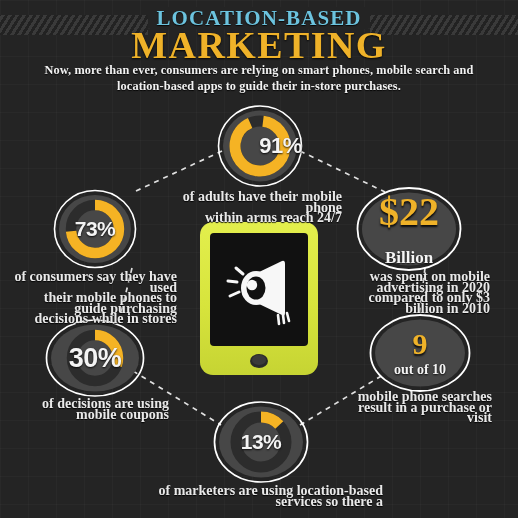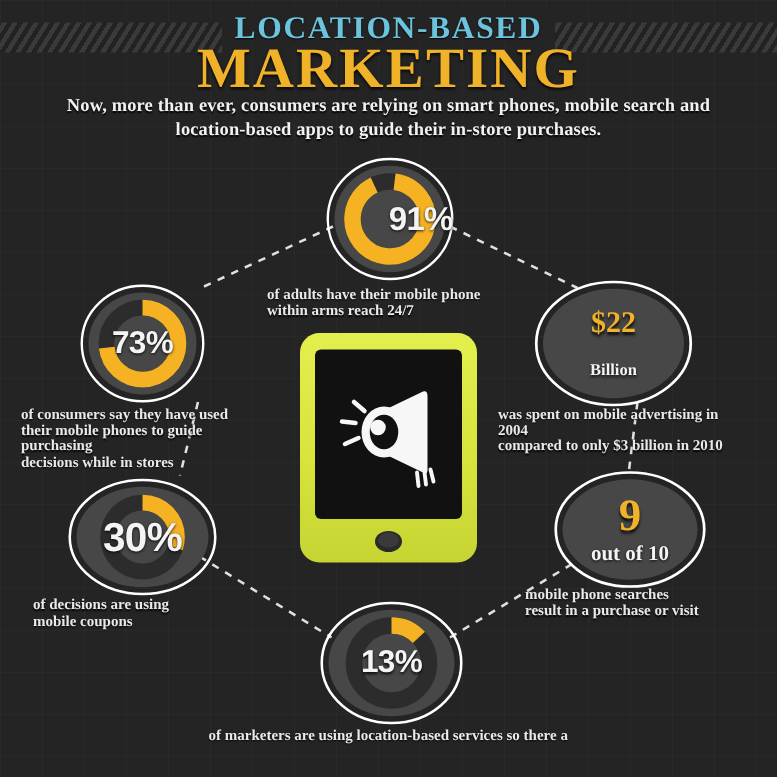--- a/index.html
+++ b/index.html
@@ -137,24 +137,24 @@
   }
   .sub-white {
     font-family: "Liberation Serif", "DejaVu Serif", serif;
     font-weight: bold;
     color: #f4f4f4;
     text-shadow: 0 1px 2px rgba(0,0,0,0.85);
     line-height: 1;
   }
   .caption {
     position: absolute;
-    text-align: left;
-    font-family: "Liberation Serif", "DejaVu Serif", serif;
-    font-weight: bold;
-    font-size: 10px;
+    text-align: right;
+    font-family: "Liberation Serif", "DejaVu Serif", serif;
+    font-weight: bold;
+    font-size: 14px;
     line-height: 10.5px;
     color: #e9e9e9;
     text-shadow: 0 1px 1px rgba(0,0,0,0.9);
     z-index: 5;
   }
 </style>
 </head>
 <body>
 
 <div id="infographic">
@@ -240,26 +240,26 @@
     <div>their mobile phones to guide purchasing</div>
     <div>decisions while in stores</div>
   </div>
 
   <div class="node" style="left:356px; top:186px; width:106px; height:86px;">
     <svg class="ring-svg" width="106" height="86" viewBox="0 0 106 86" aria-hidden="true">
       <ellipse cx="53" cy="43" rx="51.5" ry="41" fill="none" stroke="#ffffff" stroke-width="1.8"></ellipse>
       <ellipse cx="53" cy="43" rx="47" ry="36.5" fill="#474747"></ellipse>
     </svg>
     <div class="node-center" style="height:86px;">
-      <span class="big-gold" style="font-size:20px;">$22</span>
-      <span class="sub-white" style="font-size:11px; margin-top:17px;">Billion</span>
+      <span class="big-gold" style="font-size:40px;">$22</span>
+      <span class="sub-white" style="font-size:17px; margin-top:17px;">Billion</span>
     </div>
   </div>
   <div class="caption" style="left:332px; top:272px; width:158px;">
-    <div>was spent on mobile advertising in 2004</div>
+    <div>was spent on mobile advertising in 2020</div>
     <div>compared to only $3 billion in 2010</div>
   </div>
 
   <div class="node" style="left:45px; top:318px; width:100px; height:80px;">
     <svg class="ring-svg" width="100" height="80" viewBox="0 0 100 80" aria-hidden="true">
       <ellipse cx="50" cy="40" rx="48.5" ry="38" fill="none" stroke="#ffffff" stroke-width="1.7"></ellipse>
       <ellipse cx="50" cy="40" rx="44" ry="33.5" fill="#474747"></ellipse>
       <circle cx="50" cy="40" r="23" fill="none" stroke="#2c2c2c" stroke-width="10.5"></circle>
       <circle cx="50" cy="40" r="23" fill="none" stroke="#f5b324" stroke-width="10.5" stroke-dasharray="43.4 101.1" stroke-linecap="butt" transform="rotate(-90 50 40)"></circle>
     </svg>

